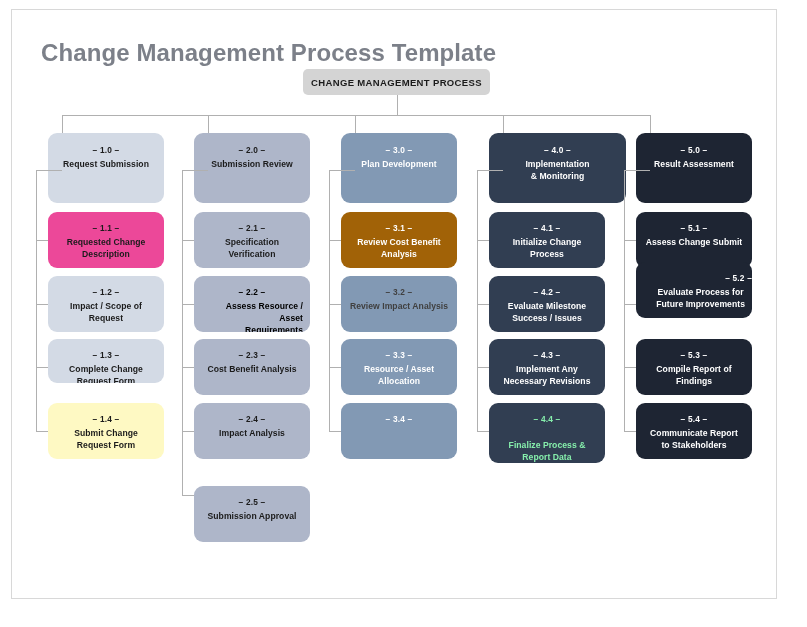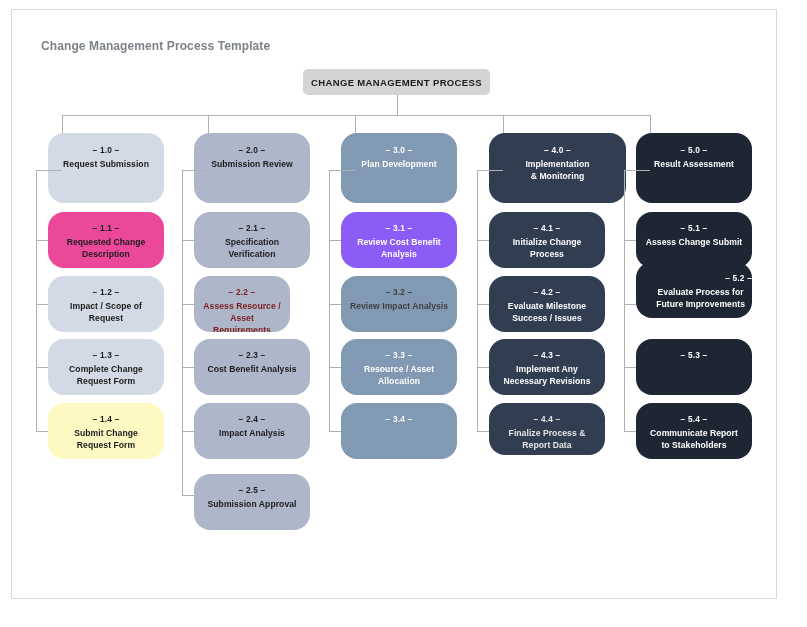--- a/index.html
+++ b/index.html
@@ -22,39 +22,39 @@
     height: 590px;
     border: 1px solid #d8d8d8;
     background: #ffffff;
     box-sizing: border-box;
   }
 
   .page-title {
     position: absolute;
     left: 29px;
     top: 29px;
-    font-size: 12px;
+    font-size: 24px;
     font-weight: bold;
     color: #7c8089;
     letter-spacing: 0.1px;
     white-space: nowrap;
   }
 
   
   .conn {
     position: absolute;
     background: #b0b0b0;
   }
   .conn.v { width: 1px; }
   .conn.h { height: 1px; }
 
   
   .node {
     position: absolute;
-    border-radius: 16px;
+    border-radius: 9px;
     box-sizing: border-box;
     display: flex;
     flex-direction: column;
     align-items: center;
     justify-content: flex-start;
     text-align: center;
     overflow: hidden;
   }
 
   .root-node {
@@ -111,21 +111,21 @@
         <div class="ttl">Requested Change
 Description</div>
       </div>
       <div class="conn h" style="left: 24px; top: 294px; width: 12px;"></div>
       <div class="node child" style="left: 36px; top: 266px; width: 116px; height: 56px; background: rgb(211, 218, 229); color: rgb(27, 27, 27);">
         <div class="num">– 1.2 –</div>
         <div class="ttl">Impact / Scope of
 Request</div>
       </div>
       <div class="conn h" style="left: 24px; top: 357px; width: 12px;"></div>
-      <div class="node child" style="left: 36px; top: 329px; width: 116px; height: 56px; background: rgb(211, 218, 229); color: rgb(27, 27, 27);">
+      <div class="node child" style="left: 36px; top: 329px; width: 116px; height: 44px; background: rgb(211, 218, 229); color: rgb(27, 27, 27);">
         <div class="num">– 1.3 –</div>
         <div class="ttl">Complete Change
 Request Form</div>
       </div>
       <div class="conn h" style="left: 24px; top: 421px; width: 12px;"></div>
       <div class="node child" style="left: 36px; top: 393px; width: 116px; height: 56px; background: #fef9c3; color: rgb(27, 27, 27);">
         <div class="num">– 1.4 –</div>
         <div class="ttl">Submit Change
 Request Form</div>
       </div>
@@ -136,49 +136,49 @@
       </div>
       <div class="conn v" style="left: 170px; top: 160px; height: 325px;"></div>
       <div class="conn h" style="left: 170px; top: 160px; width: 26px;"></div>
       <div class="conn h" style="left: 170px; top: 230px; width: 12px;"></div>
       <div class="node child" style="left: 182px; top: 202px; width: 116px; height: 56px; background: rgb(174, 182, 201); color: rgb(27, 27, 27);">
         <div class="num">– 2.1 –</div>
         <div class="ttl">Specification
 Verification</div>
       </div>
       <div class="conn h" style="left: 170px; top: 294px; width: 12px;"></div>
-      <div class="node child" style="left: 182px; top: 266px; width: 96px; height: 56px; background: rgb(174, 182, 201); color: #7f1d1d;">
+      <div class="node child" style="left: 182px; top: 266px; width: 116px; height: 56px; background: rgb(174, 182, 201); color: #000000; text-align: right;">
         <div class="num">– 2.2 –</div>
         <div class="ttl">Assess Resource / Asset
 Requirements</div>
       </div>
       <div class="conn h" style="left: 170px; top: 357px; width: 12px;"></div>
       <div class="node child" style="left: 182px; top: 329px; width: 116px; height: 56px; background: rgb(174, 182, 201); color: rgb(27, 27, 27);">
         <div class="num">– 2.3 –</div>
         <div class="ttl">Cost Benefit Analysis</div>
       </div>
       <div class="conn h" style="left: 170px; top: 421px; width: 12px;"></div>
       <div class="node child" style="left: 182px; top: 393px; width: 116px; height: 56px; background: rgb(174, 182, 201); color: rgb(27, 27, 27);">
         <div class="num">– 2.4 –</div>
         <div class="ttl">Impact Analysis</div>
       </div>
       <div class="conn h" style="left: 170px; top: 485px; width: 12px;"></div>
-      <div class="node child" style="left: 182px; top: 464px; width: 116px; height: 56px; background: rgb(174, 182, 201); color: rgb(27, 27, 27);">
+      <div class="node child" style="left: 182px; top: 476px; width: 116px; height: 56px; background: rgb(174, 182, 201); color: rgb(27, 27, 27);">
         <div class="num">– 2.5 –</div>
         <div class="ttl">Submission Approval</div>
       </div>
       <div class="conn v" style="left: 343px; top: 105px; height: 18px;"></div>
       <div class="node header" style="left: 329px; top: 123px; width: 116px; height: 70px; background: rgb(130, 153, 180); color: rgb(255, 255, 255);">
         <div class="num">– 3.0 –</div>
         <div class="ttl">Plan Development</div>
       </div>
       <div class="conn v" style="left: 317px; top: 160px; height: 261px;"></div>
       <div class="conn h" style="left: 317px; top: 160px; width: 26px;"></div>
       <div class="conn h" style="left: 317px; top: 230px; width: 12px;"></div>
-      <div class="node child" style="left: 329px; top: 202px; width: 116px; height: 56px; background: #8b5cf6; color: rgb(255, 255, 255);">
+      <div class="node child" style="left: 329px; top: 202px; width: 116px; height: 56px; background: #a16207; color: rgb(255, 255, 255);">
         <div class="num">– 3.1 –</div>
         <div class="ttl">Review Cost Benefit
 Analysis</div>
       </div>
       <div class="conn h" style="left: 317px; top: 294px; width: 12px;"></div>
       <div class="node child" style="left: 329px; top: 266px; width: 116px; height: 56px; background: rgb(130, 153, 180); color: #404040;">
         <div class="num">– 3.2 –</div>
         <div class="ttl">Review Impact Analysis</div>
       </div>
       <div class="conn h" style="left: 317px; top: 357px; width: 12px;"></div>
@@ -211,21 +211,21 @@
         <div class="ttl">Evaluate Milestone
 Success / Issues</div>
       </div>
       <div class="conn h" style="left: 465px; top: 357px; width: 12px;"></div>
       <div class="node child" style="left: 477px; top: 329px; width: 116px; height: 56px; background: rgb(49, 62, 82); color: rgb(255, 255, 255);">
         <div class="num">– 4.3 –</div>
         <div class="ttl">Implement Any
 Necessary Revisions</div>
       </div>
       <div class="conn h" style="left: 465px; top: 421px; width: 12px;"></div>
-      <div class="node child" style="left: 477px; top: 393px; width: 116px; height: 52px; background: rgb(49, 62, 82); color: #e5e5e5;">
+      <div class="node child" style="left: 477px; top: 393px; width: 116px; height: 60px; background: rgb(49, 62, 82); color: #86efac; justify-content: space-between;">
         <div class="num">– 4.4 –</div>
         <div class="ttl">Finalize Process &amp;
 Report Data</div>
       </div>
       <div class="conn v" style="left: 638px; top: 105px; height: 18px;"></div>
       <div class="node header" style="left: 624px; top: 123px; width: 116px; height: 70px; background: rgb(30, 37, 51); color: rgb(255, 255, 255);">
         <div class="num">– 5.0 –</div>
         <div class="ttl">Result Assessment</div>
       </div>
       <div class="conn v" style="left: 612px; top: 160px; height: 261px;"></div>
@@ -237,20 +237,22 @@
       </div>
       <div class="conn h" style="left: 612px; top: 294px; width: 12px;"></div>
       <div class="node child" style="left: 624px; top: 252px; width: 116px; height: 56px; background: rgb(30, 37, 51); color: rgb(255, 255, 255); align-items: flex-end;">
         <div class="num">– 5.2 –</div>
         <div class="ttl">Evaluate Process for
 Future Improvements</div>
       </div>
       <div class="conn h" style="left: 612px; top: 357px; width: 12px;"></div>
       <div class="node child" style="left: 624px; top: 329px; width: 116px; height: 56px; background: rgb(30, 37, 51); color: rgb(255, 255, 255);">
         <div class="num">– 5.3 –</div>
+        <div class="ttl">Compile Report of
+Findings</div>
       </div>
       <div class="conn h" style="left: 612px; top: 421px; width: 12px;"></div>
       <div class="node child" style="left: 624px; top: 393px; width: 116px; height: 56px; background: rgb(30, 37, 51); color: rgb(255, 255, 255);">
         <div class="num">– 5.4 –</div>
         <div class="ttl">Communicate Report
 to Stakeholders</div>
       </div>
     </div>
 </div>
 

